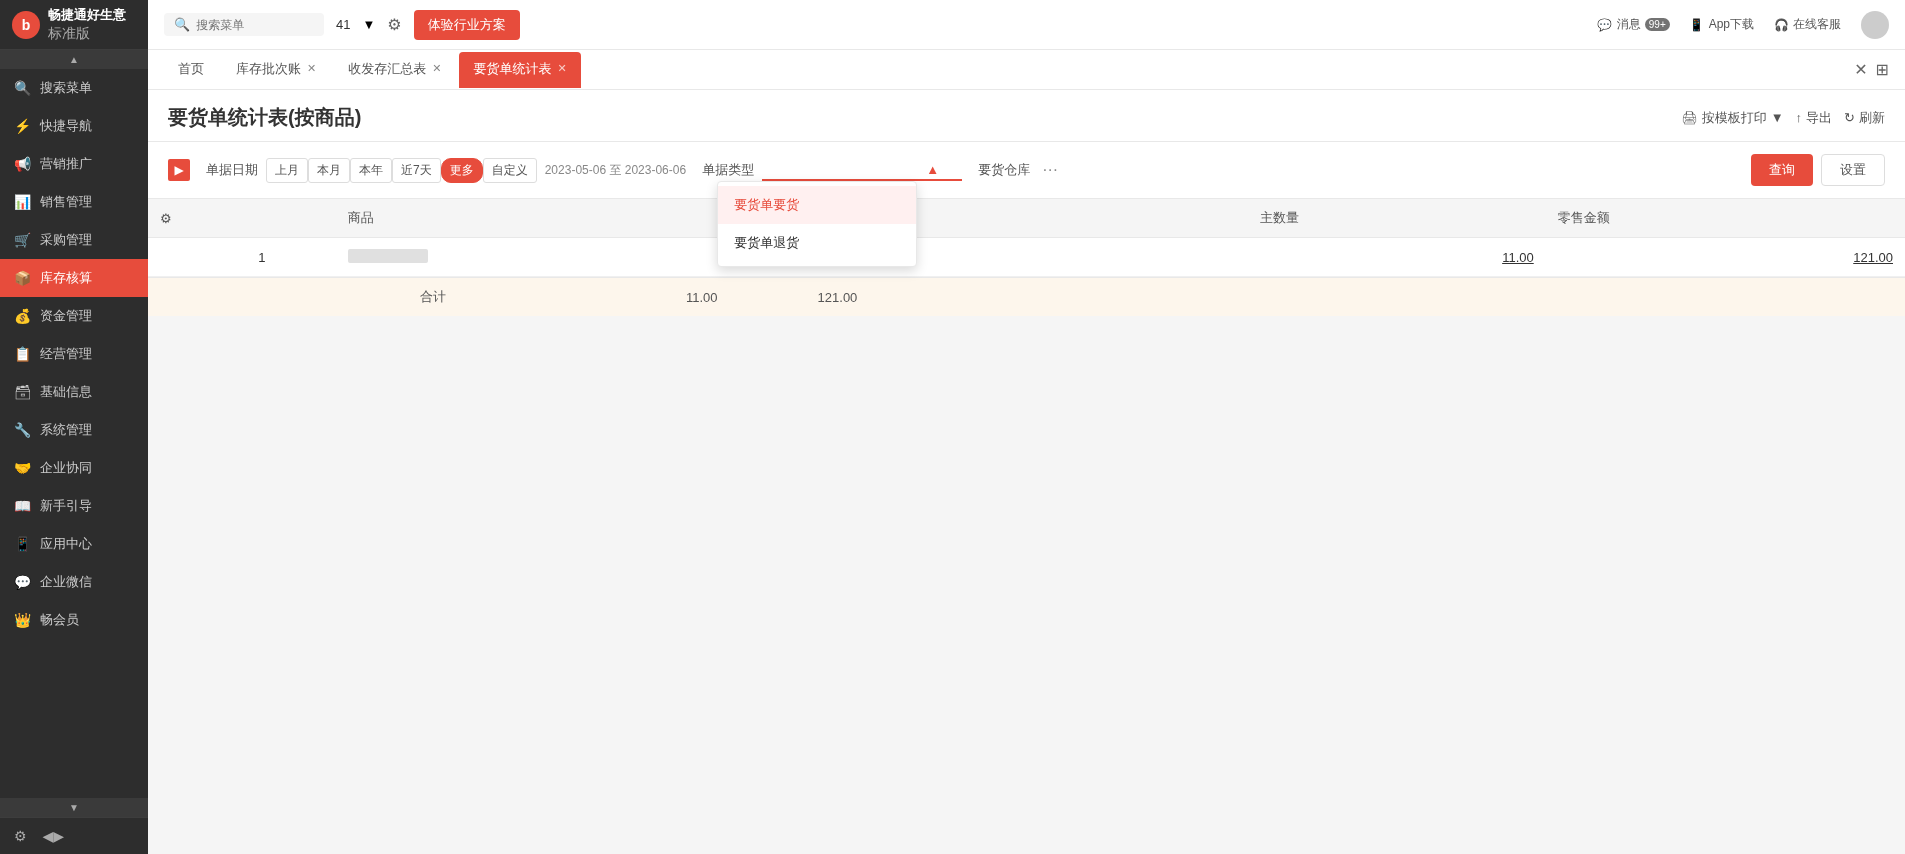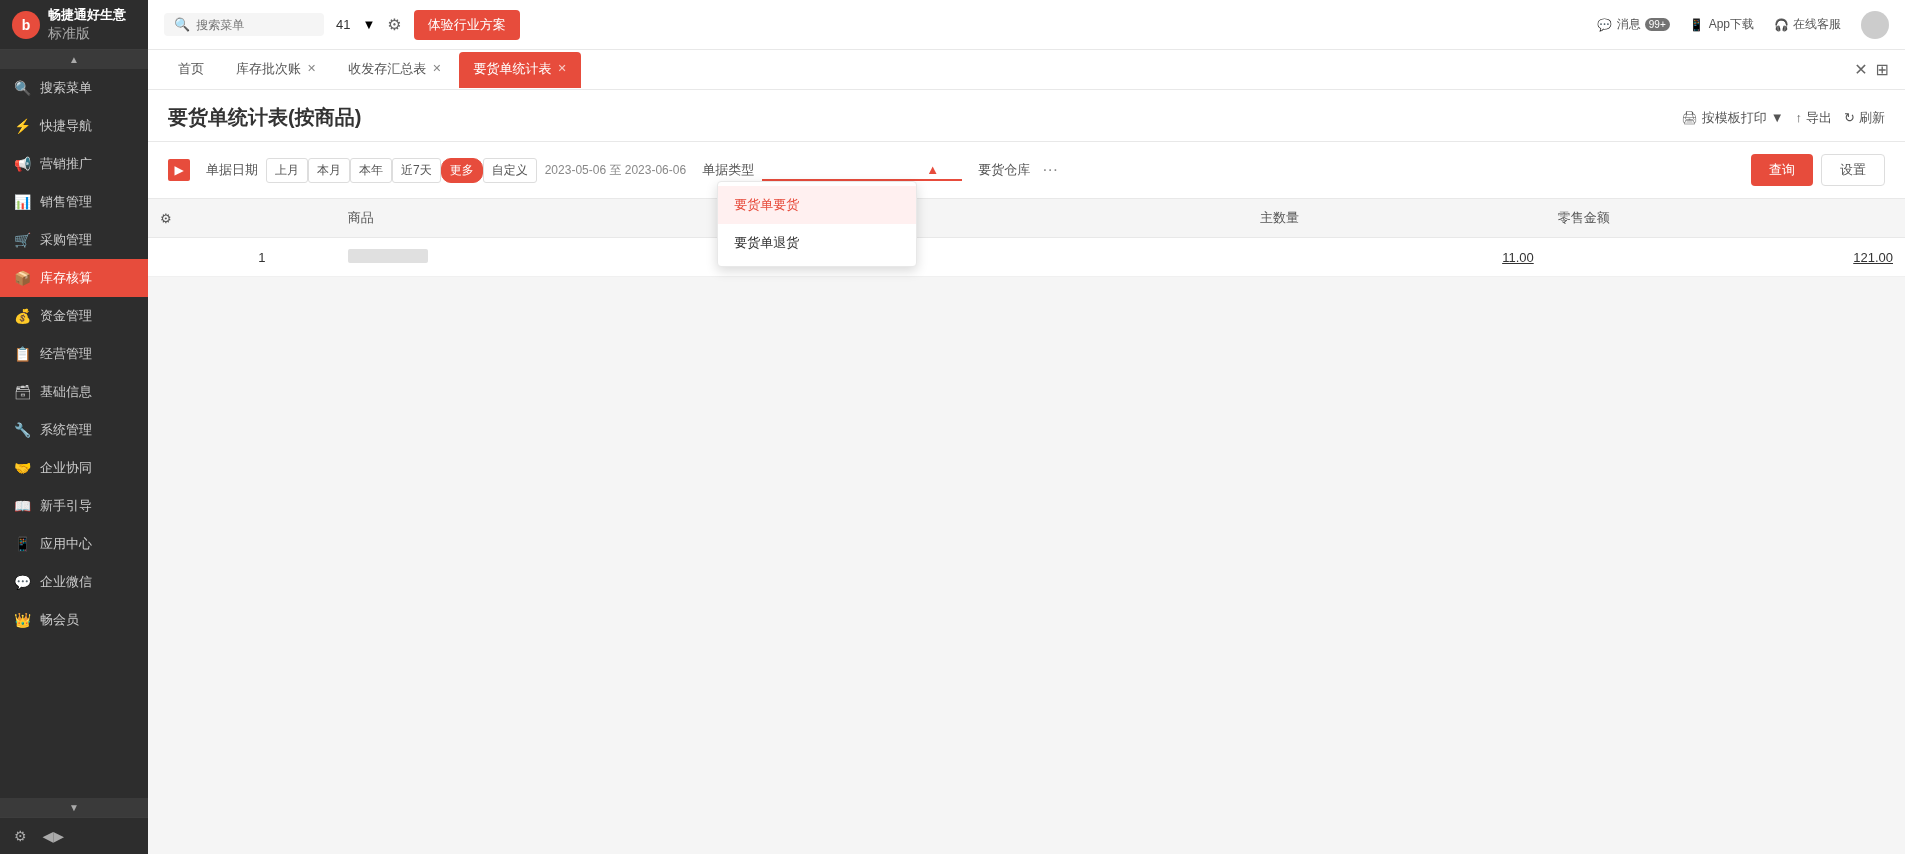--- a/index.html
+++ b/index.html
@@ -652,15 +652,23 @@
               <span class="product-placeholder"></span>
             </td>
             <td>块</td>
             <td class="link-cell right">11.00</td>
             <td class="link-cell right">121.00</td>
           </tr>
         </tbody>
       </table>
     </div>
 
+    <div class="table-footer">
+      <span style="width:240px;"></span>
+      <span>合计</span>
+      <span style="width:200px;"></span>
+      <span>11.00</span>
+      <span style="width:60px;"></span>
+      <span>121.00</span>
+    </div>
 
   </div>
 </div>
 
 </body></html>

